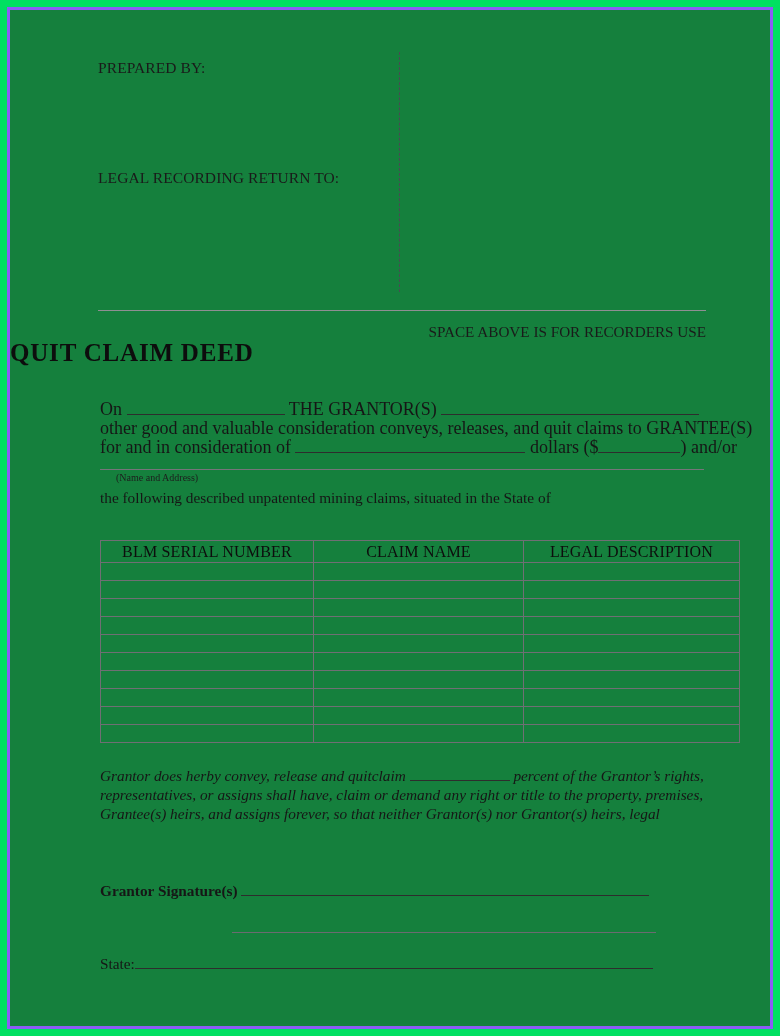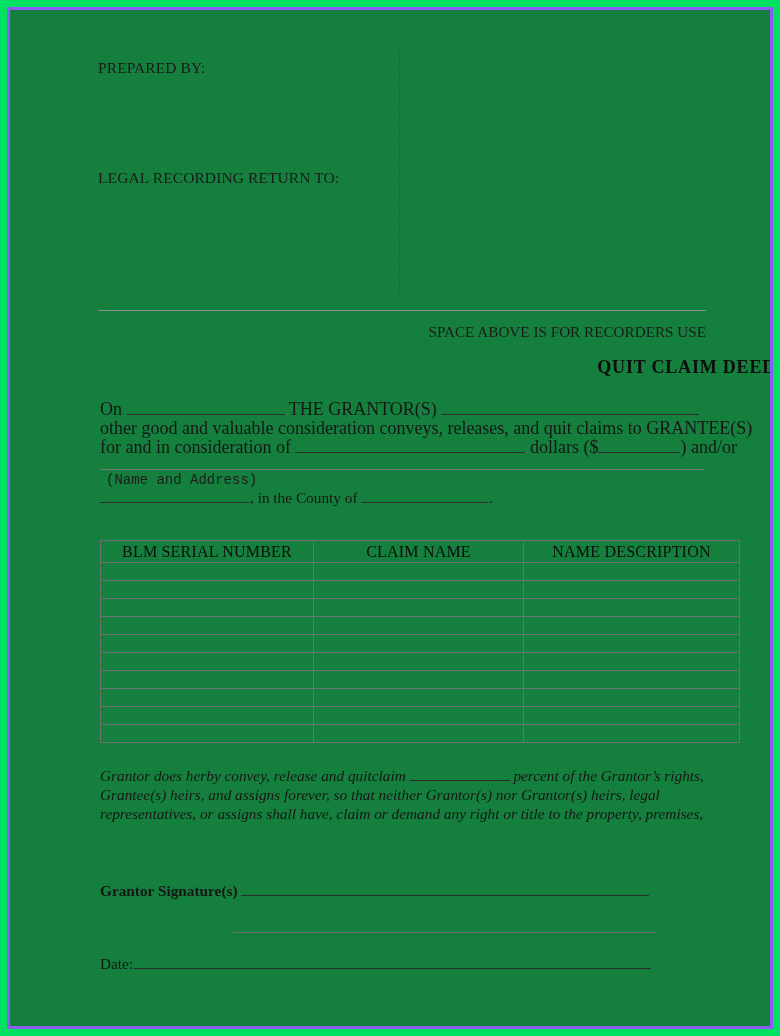--- a/index.html
+++ b/index.html
@@ -81,24 +81,24 @@
     font-size: 15.2px;
     color: #1a1a1a;
     white-space: nowrap;
     margin-top: 8px;
   }
 
   
   .doc-title {
     position: absolute;
     left: 0;
-    top: 347px;
+    top: 329px;
     width: 766px;
-    text-align: right;
-    font-size: 18px;
+    text-align: left;
+    font-size: 25px;
     font-weight: bold;
     letter-spacing: 0.8px;
     color: #0d0d0d;
   }
 
   
   .body-1 {
     position: absolute;
     left: 90px;
     top: 390px;
@@ -124,26 +124,25 @@
   .rule-name {
     position: absolute;
     left: 90px;
     top: 459px;
     width: 604px;
     height: 0;
     border-top: 1.3px solid #75757a;
   }
   .name-addr {
     position: absolute;
-    left: 96px;
+    left: 106px;
     top: 462px;
-    font-size: 14px;
+    font-size: 10px;
     color: #1d1d1d;
     white-space: nowrap;
-    font-family: Liberation Mono, monospace;
   }
   .body-2 {
     position: absolute;
     left: 90px;
     top: 478px;
     width: 606px;
     font-size: 15.3px;
     line-height: 19px;
     color: #161616;
   }
@@ -253,32 +252,29 @@
           <span>for and in consideration of</span>
           <span class="ul ul-c"></span>
           <span>dollars ($</span><span class="ul ul-d"></span><span>) and/or</span>
         </span>
       </div>
 
       <div class="rule-name"></div>
       <div class="name-addr">(Name and Address)</div>
 
       <div class="body-2">
-        <span class="ln">
-          <span class="ul ul-e"></span><span>, in the County of</span>
-          <span class="ul ul-f"></span><span>.</span>
-        </span>
+        <span class="ln">the following described unpatented mining claims, situated in the State of</span>
       </div>
 
       <table class="claims-table">
         <thead>
           <tr>
             <th class="col-1">BLM SERIAL NUMBER</th>
             <th class="col-2">CLAIM NAME</th>
-            <th class="col-3">NAME DESCRIPTION</th>
+            <th class="col-3">LEGAL DESCRIPTION</th>
           </tr>
         </thead>
         <tbody>
           <tr>
             <td></td>
             <td></td>
             <td></td>
           </tr>
           <tr>
             <td></td>
@@ -327,29 +323,29 @@
           </tr>
         </tbody>
       </table>
 
       <div class="body-3">
         <span class="ln">
           <span>Grantor does herby convey, release and quitclaim</span>
           <span class="ul ul-g"></span>
           <span>percent of the Grantor’s rights,</span>
         </span>
+        <span class="ln">representatives, or assigns shall have, claim or demand any right or title to the property, premises,</span>
         <span class="ln">Grantee(s) heirs, and assigns forever, so that neither Grantor(s) nor Grantor(s) heirs, legal</span>
-        <span class="ln">representatives, or assigns shall have, claim or demand any right or title to the property, premises,</span>
       </div>
 
       <div class="sig-row">
         <span>Grantor Signature(s)</span>
         <span class="ul ul-sig"></span>
       </div>
       <div class="sig-line-2"></div>
 
       <div class="date-row">
-        <span>Date:</span><span class="ul ul-date"></span>
+        <span>State:</span><span class="ul ul-date"></span>
       </div>
 
     </div>
   </div>
 </div>
 
 </body></html>

